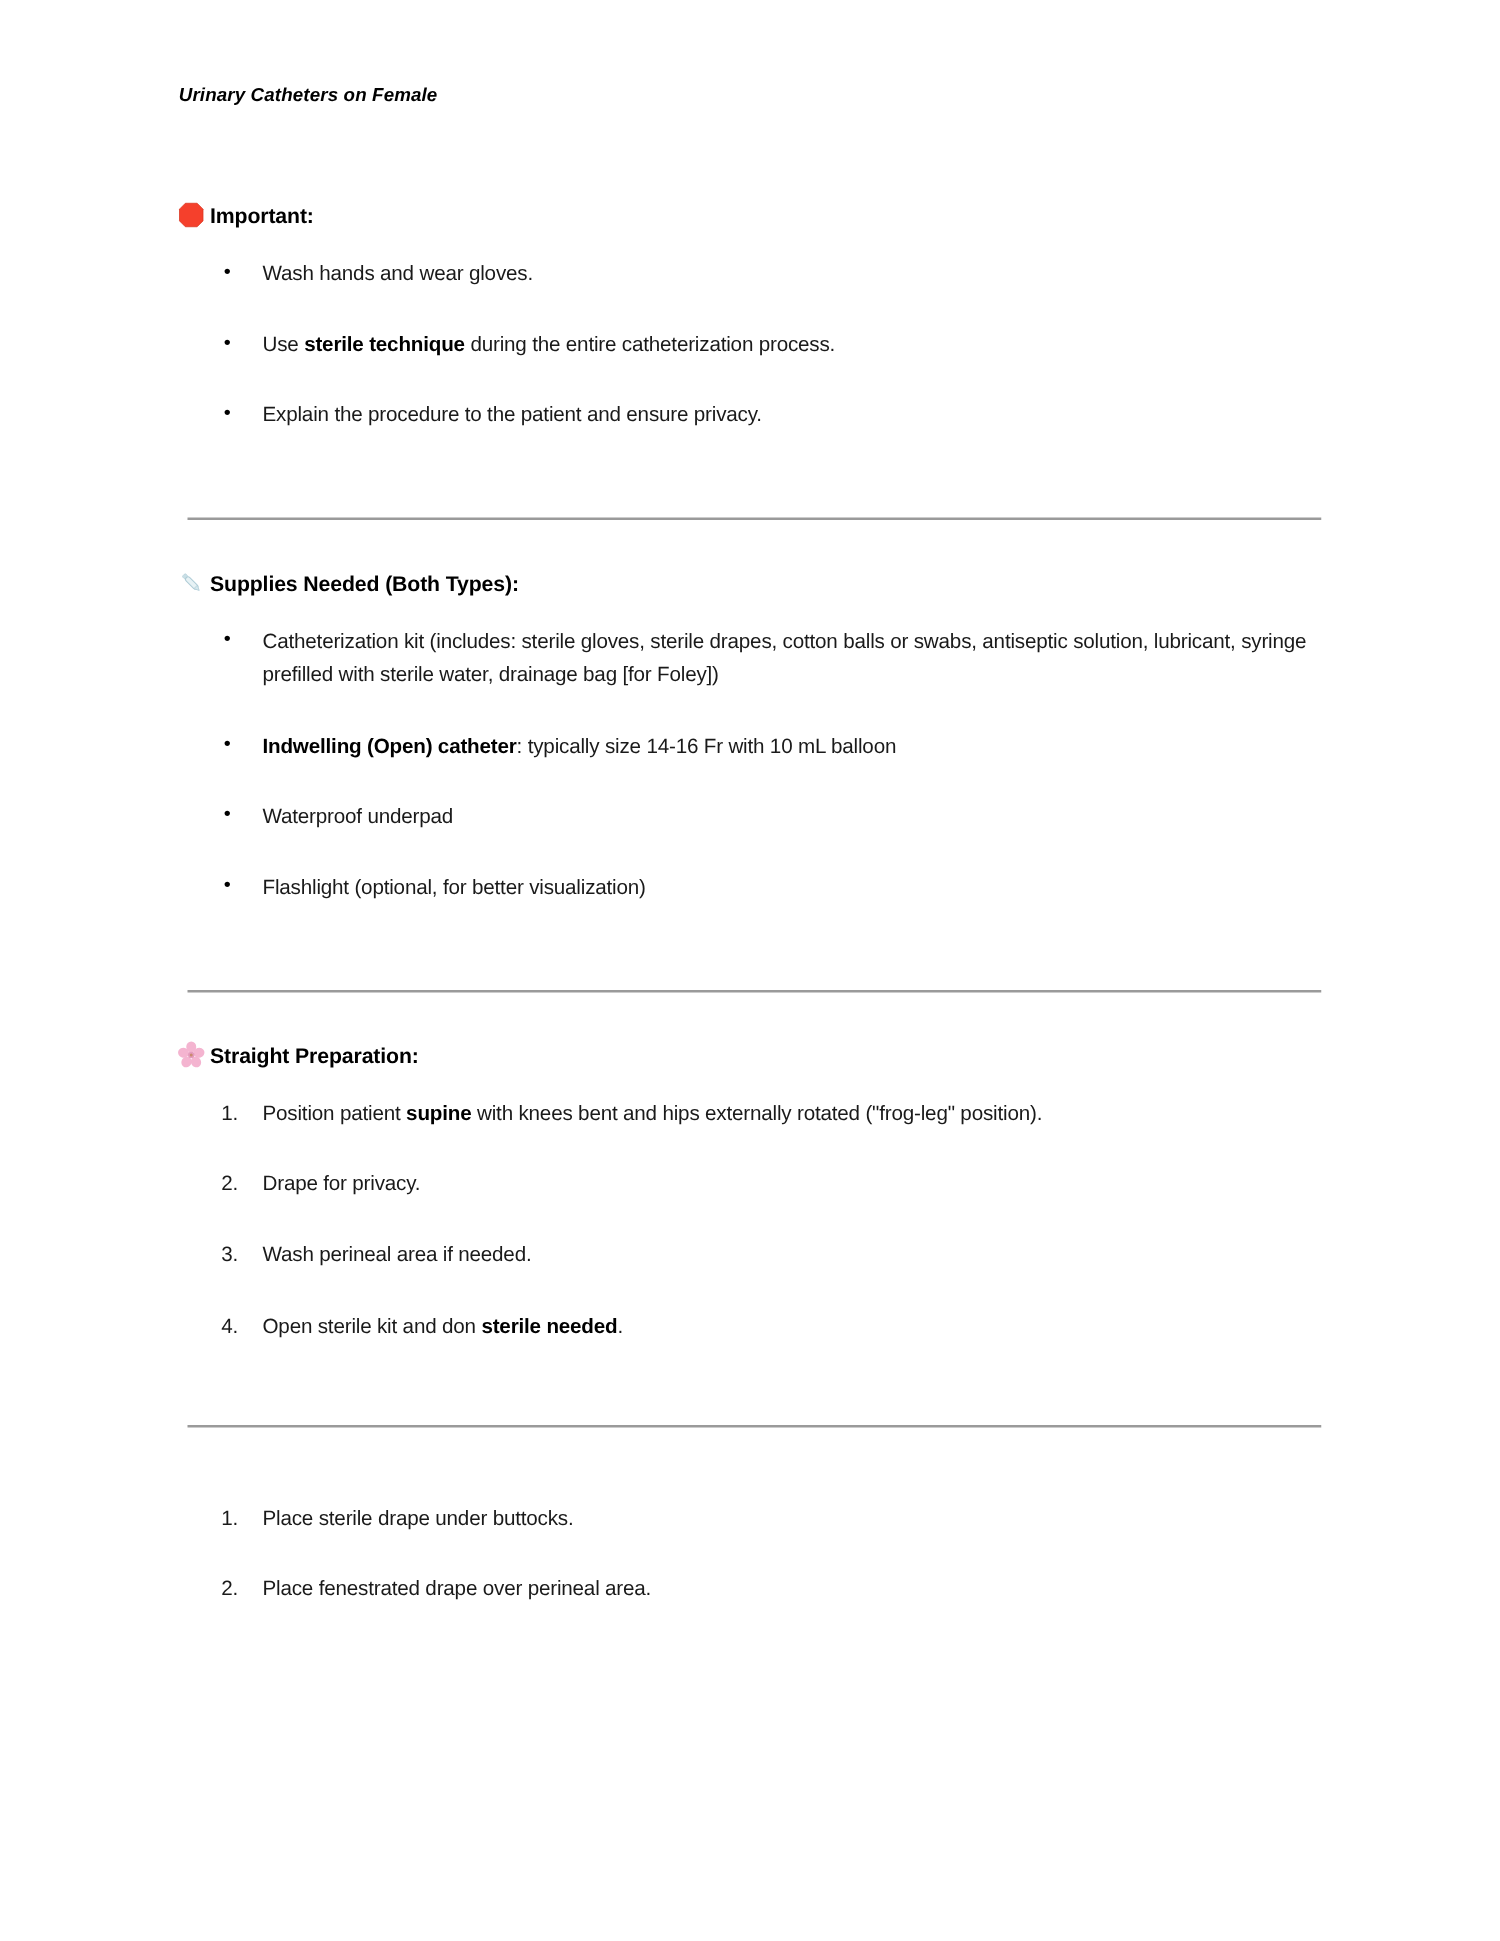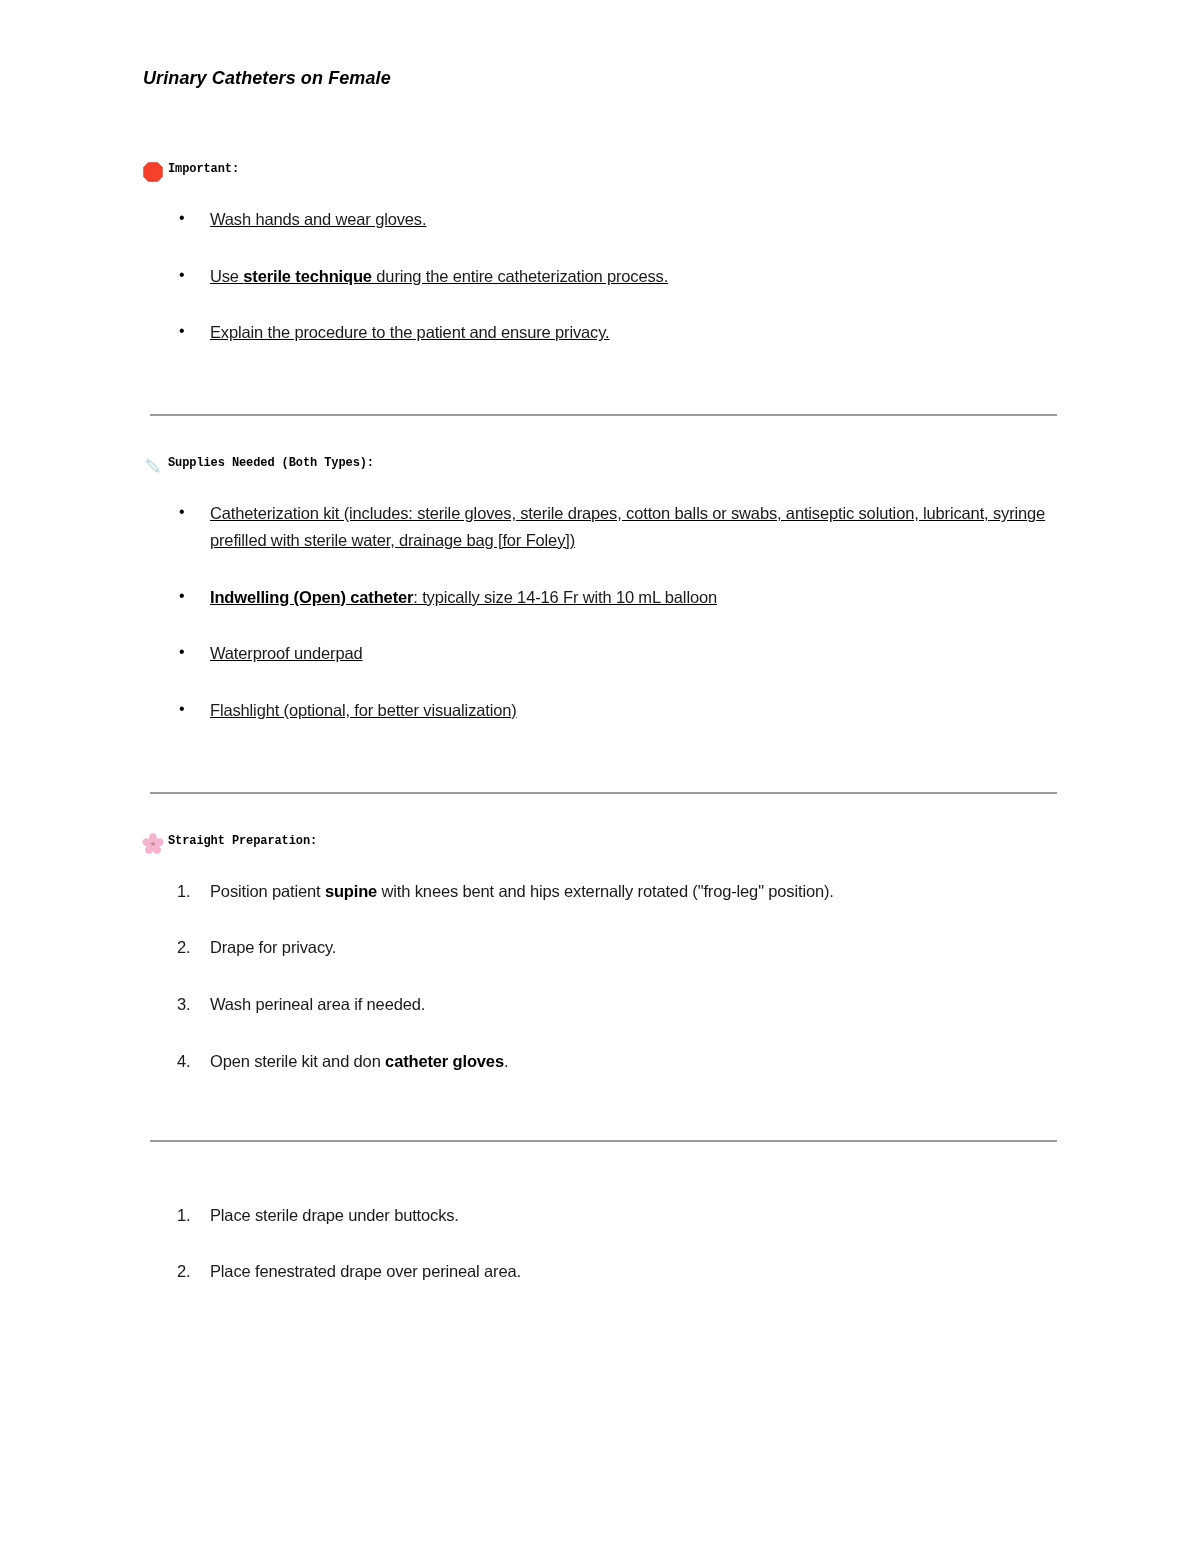--- a/index.html
+++ b/index.html
@@ -21,44 +21,43 @@
     box-sizing: border-box;
     background: #ffffff;
     overflow: hidden;
   }
 
   
   .doc-header {
     position: absolute;
     left: 143px;
     top: 68px;
-    font-size: 18px;
+    font-size: 15px;
     font-weight: bold;
     font-style: italic;
     letter-spacing: 0.1px;
     color: #000;
   }
 
   
   .content {
     position: absolute;
     left: 141px;
     top: 160px;
     width: 930px;
   }
 
   
   .section-head {
     display: flex;
-    align-items: flex-start;
-    font-size: 12px;
+    align-items: center;
+    font-size: 17px;
     font-weight: bold;
     letter-spacing: -0.1px;
     line-height: 1.25;
-    font-family: Liberation Mono, monospace;
   }
   .section-head .head-icon {
     width: 24px;
     height: 24px;
     flex: 0 0 24px;
     margin-right: 3px;
     position: relative;
     top: 0px;
   }
   .section-head .head-text {
@@ -67,21 +66,21 @@
 
   
   .icon-svg { display: block; width: 100%; height: 100%; }
 
   
   ul.bullets, ol.numbers {
     margin: 0;
     padding: 0;
     list-style: none;
   }
-  ul.bullets { margin-top: 22px; text-decoration: underline; }
+  ul.bullets { margin-top: 22px; }
   ol.numbers { margin-top: 22px; }
 
   ul.bullets > li, ol.numbers > li {
     position: relative;
     padding-left: 69px;
     margin-bottom: 30px;
     font-size: 16.5px;
     line-height: 1.62;
     letter-spacing: -0.15px;
     color: #1a1a1a;
@@ -213,21 +212,21 @@
         <li>
           <span class="num">1.</span><span>Position patient </span><b>supine</b><span> with knees bent and hips externally rotated ("frog-leg" position).</span>
         </li>
         <li>
           <span class="num">2.</span><span>Drape for privacy.</span>
         </li>
         <li>
           <span class="num">3.</span><span>Wash perineal area if needed.</span>
         </li>
         <li>
-          <span class="num">4.</span><span>Open sterile kit and don </span><b>catheter gloves</b><span>.</span>
+          <span class="num">4.</span><span>Open sterile kit and don </span><b>sterile needed</b><span>.</span>
         </li>
       </ol>
     </section>
 
     <div class="gap-c"></div>
     <hr class="divider">
     <div class="gap-after-rule-3"></div>
 
     <section>
       <ol class="numbers">

